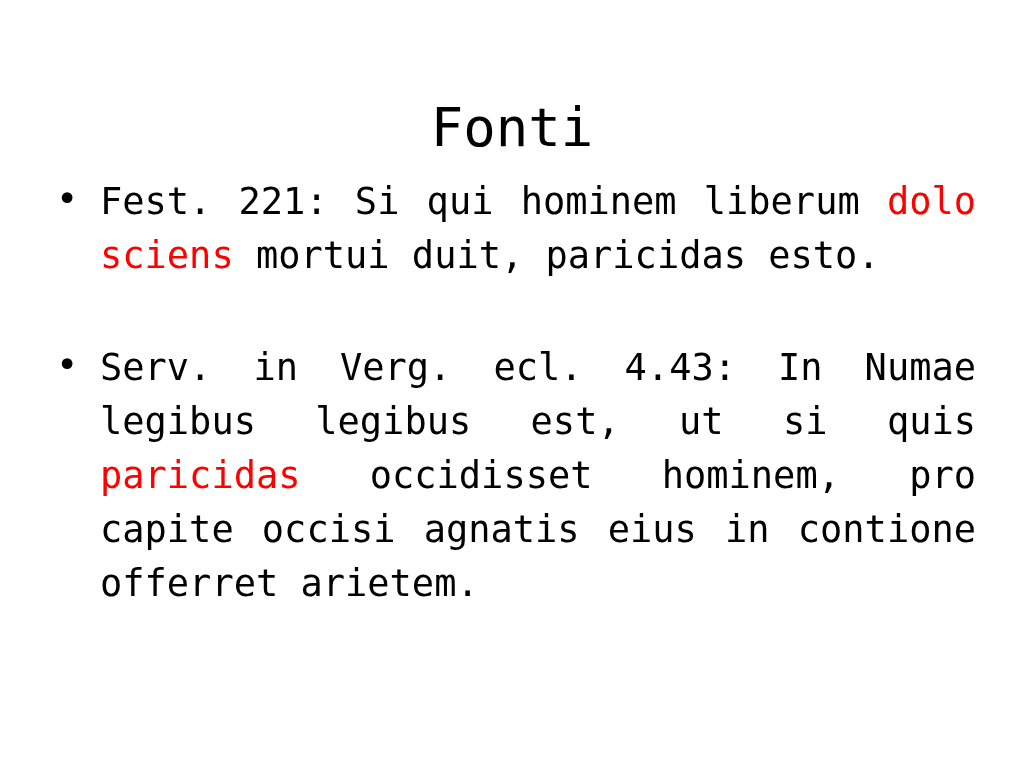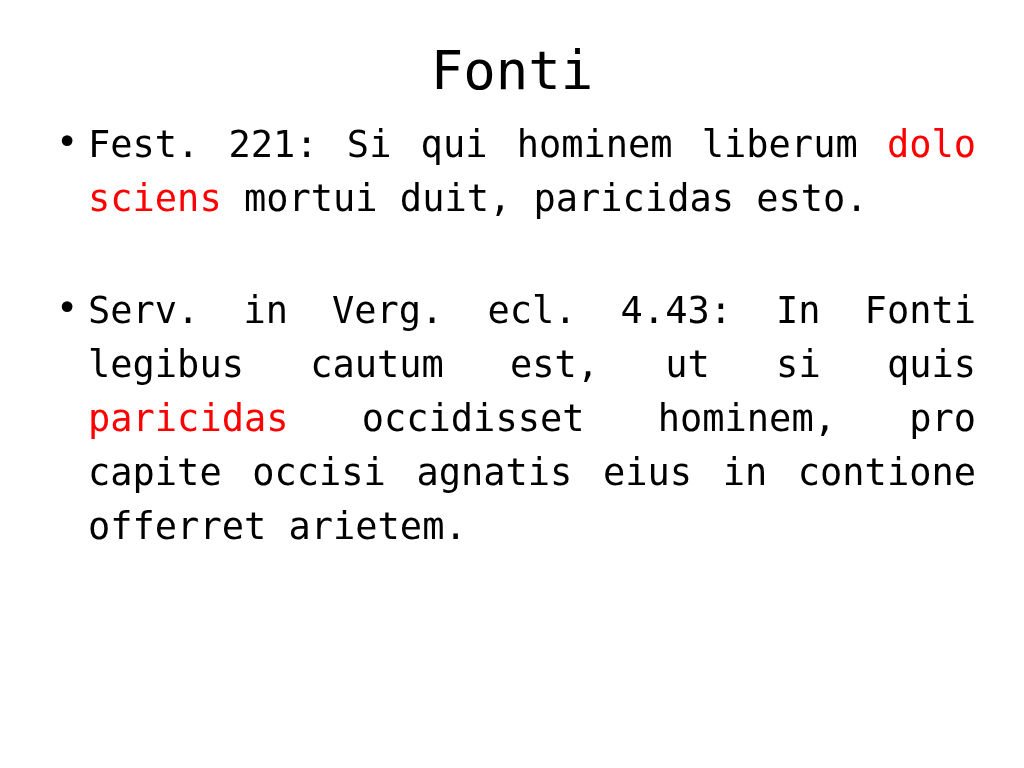--- a/index.html
+++ b/index.html
@@ -20,21 +20,21 @@
     position: relative;
     box-sizing: border-box;
   }
   .slide-title {
     text-align: center;
     font-family: "DejaVu Sans Mono", monospace;
     font-size: 54px;
     line-height: 1.05;
     font-weight: normal;
     margin: 0;
-    padding-top: 43px;
+    padding-top: 100px;
     letter-spacing: 0px;
   }
   .bullets {
     margin: 0;
     padding: 0;
     list-style: none;
     margin-top: 18px;
   }
   .bullet {
     position: relative;
@@ -48,20 +48,21 @@
   }
   .bullet .dot {
     position: absolute;
     left: 56px;
     top: -2px;
     font-size: 37px;
     line-height: 1.46;
   }
   .bullet .para {
     display: block;
+    margin-left: 12px;
   }
   
   .bullet-gap {
     height: 58px;
   }
   .hl {
     color: #ff0000;
   }
 </style>
 </head>
@@ -75,17 +76,17 @@
 
     <li class="bullet">
       <span class="dot">•</span>
       <span class="para"><span>Fest. 221: Si qui hominem liberum </span><span class="hl">dolo sciens</span><span> mortui duit, paricidas esto.</span></span>
     </li>
 
     <li class="bullet-gap"></li>
 
     <li class="bullet">
       <span class="dot">•</span>
-      <span class="para"><span>Serv. in Verg. ecl. 4.43: In Fonti legibus cautum est, ut si quis </span><span class="hl">paricidas</span><span> occidisset hominem, pro capite occisi agnatis eius in contione offerret arietem.</span></span>
+      <span class="para"><span>Serv. in Verg. ecl. 4.43: In Numae legibus legibus est, ut si quis </span><span class="hl">paricidas</span><span> occidisset hominem, pro capite occisi agnatis eius in contione offerret arietem.</span></span>
     </li>
 
   </ul>
 </div>
 
 </body></html>

